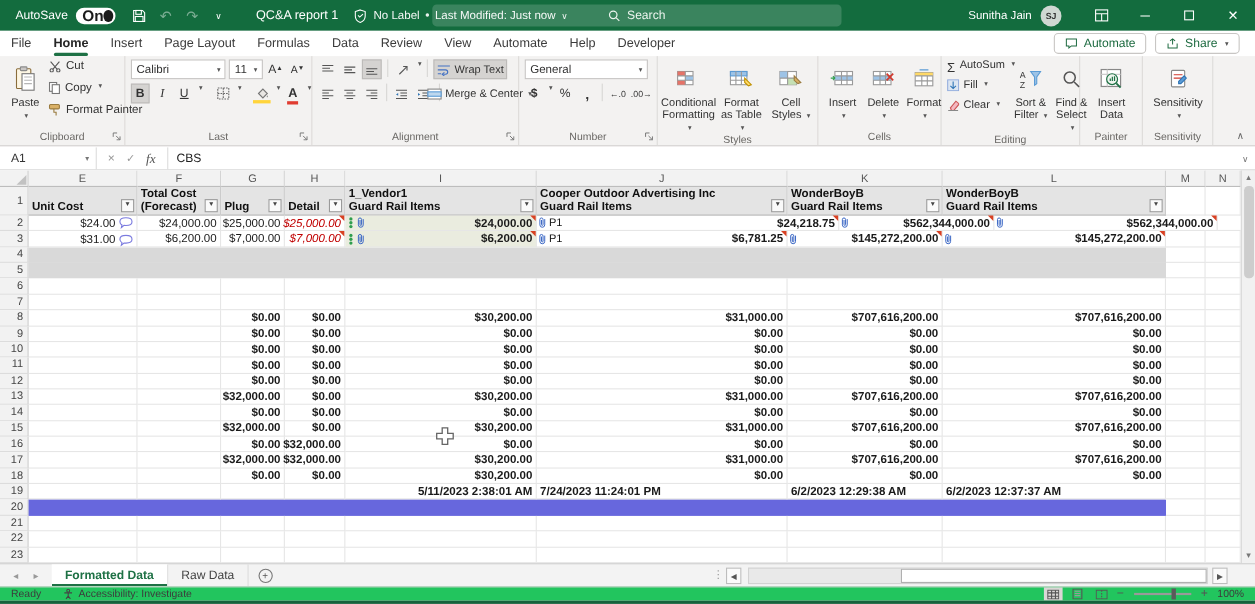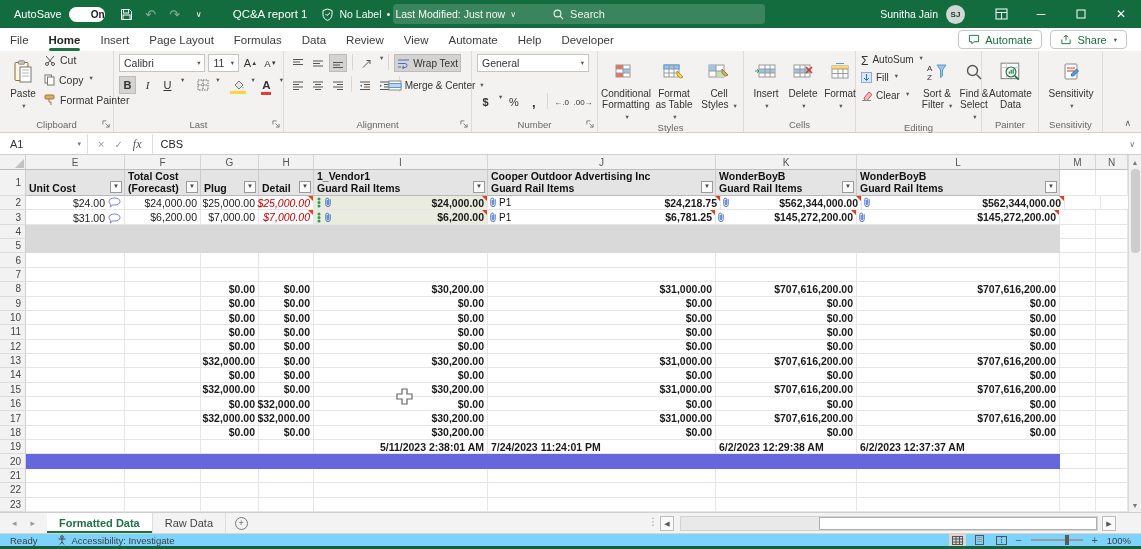--- a/index.html
+++ b/index.html
@@ -4,21 +4,21 @@
 <style>
   *{box-sizing:border-box;margin:0;padding:0}
   html,body{width:1141px;height:549px;overflow:hidden}
   body{font-family:"Liberation Sans",sans-serif;background:#fff;position:relative;font-size:11px}
   svg{display:block}
 
   
   .titlebar{position:absolute;top:0;left:0;right:0;height:28px;background:#136c3e;display:flex;align-items:center;color:#fff}
   .tb-left{display:flex;align-items:center;padding-left:14px;font-size:11px}
   .toggle{width:36px;height:15px;background:#fff;border-radius:8px;display:flex;align-items:center;padding:0 2px;margin:0 10px 0 7px;cursor:pointer}
-  .tg-txt{color:#1b1b1b;font-size:10px;font-weight:700;margin-left:20px}
+  .tg-txt{color:#1b1b1b;font-size:14px;font-weight:700;margin-left:4px}
   .tg-knob{width:11px;height:11px;border-radius:50%;background:#1b1b1b;margin-left:auto}
   .tb-ic{width:24px;height:24px;display:flex;align-items:center;justify-content:center;font-size:13px}
   .dim{opacity:.45}
   .tb-title{margin:0 8px 0 22px;font-size:11.5px;white-space:nowrap}
   .tb-meta{font-size:10.5px;opacity:.95;white-space:nowrap}
   .tb-dot{margin:0 5px;opacity:.9}
   .tb-car{font-size:8px;margin-left:5px;opacity:.9}
   .searchbox{position:absolute;left:393px;top:4px;width:372px;height:20px;background:rgba(255,255,255,.17);border-radius:4px;display:flex;align-items:center;justify-content:center;gap:6px;color:#ecf4ee;font-size:11px;cursor:text}
   .tb-right{position:absolute;right:0;top:0;height:28px;display:flex;align-items:center}
   .tb-user{font-size:10.5px;margin-right:8px}
@@ -103,21 +103,21 @@
   .stab{padding:0 12px;display:flex;align-items:center;border-right:1px solid #ddd;cursor:pointer;white-space:nowrap}
   .stab.active{background:#fff;color:#1e7145;font-weight:700;box-shadow:inset 0 -2px 0 #1e7145}
   .addsheet{width:30px;display:flex;align-items:center;justify-content:center;cursor:pointer}
   .plus-circle{width:13px;height:13px;border:1px solid #777;border-radius:50%;color:#555;font-size:9px;line-height:11px;text-align:center}
   .hs-split{position:absolute;left:648px;top:3px;color:#999;font-size:10px;cursor:col-resize}
   .hs-arrow{position:absolute;top:3px;width:14px;height:15px;border:1px solid #bdbdbd;background:#fafafa;color:#555;font-size:7px;display:flex;align-items:center;justify-content:center;cursor:pointer}
   .hs-track{position:absolute;left:680px;top:3px;width:418px;height:15px;background:#e9e9e9;border:1px solid #d2d2d2}
   .hs-thumb{position:absolute;left:138px;top:0;width:278px;height:13px;background:#fff;border:1px solid #b0b0b0;cursor:grab}
 
   
-  .statusbar{position:absolute;top:533px;left:0;right:0;height:13px;background:#7dd3fc;border-top:1px solid #d8d6d4;font-size:9.5px;color:#3c3c3c;display:flex;align-items:center}
+  .statusbar{position:absolute;top:533px;left:0;right:0;height:13px;background:#22c55e;border-top:1px solid #d8d6d4;font-size:9.5px;color:#3c3c3c;display:flex;align-items:center}
   .sb-item{display:flex;align-items:center;gap:4px;padding:0 10px;cursor:pointer}
   .sb-right{margin-left:auto;display:flex;align-items:center;gap:5px;padding-right:10px}
   .viewbox{width:17px;height:12px;display:flex;align-items:center;justify-content:center;cursor:pointer}
   .viewbox.activev{background:#d9d7d5}
   .zoomtrack{width:52px;height:2px;background:#9a9a9a;position:relative;margin:0 4px}
   .zoomthumb{position:absolute;left:34px;top:-4px;width:4px;height:10px;background:#5a5a5a;cursor:grab}
   .zoompct{min-width:28px;text-align:right}
   .greenline{position:absolute;left:0;top:546px;right:0;height:3px;background:#17613c}
 
   .cursor-plus{position:absolute;left:396px;top:388px;z-index:40;pointer-events:none}
@@ -415,21 +415,21 @@
         <span class="launcher">
           <svg width="8" height="8" viewBox="0 0 9 9">
             <path d="M1 1v4M1 1h4" stroke="#777" fill="none"></path>
             <path d="M4 4l4 4M8 4.5V8H4.5" stroke="#777" fill="none"></path>
           </svg>
         </span>
       </div>
   </div>
 
   <div class="rgroup" style="width:126px">
-    <div class="rg-body" style="flex-direction:column;gap:18px">
+    <div class="rg-body" style="flex-direction:column;gap:1px">
       <span class="frow">
           <span class="ddselect" style="width:112px">
             <span>General</span>
             <span class="car" style="margin-left:auto">▾</span>
           </span>
         </span>
       <span class="frow">
         <span class="fbtn" style="font-weight:700">$</span>
           <span class="car">▾</span>
         <span class="fbtn">%</span>
@@ -593,21 +593,21 @@
       <span class="bigbtn" style="width:48px">
         <span class="bic">
             <svg width="22" height="20" viewBox="0 0 20 18">
               <rect x="1" y="1" width="16" height="14" fill="#fff" stroke="#888"></rect>
               <path d="M1 5h16M6 1v14" stroke="#ccc"></path>
               <circle cx="10" cy="9" r="4.5" fill="#eef5ee" stroke="#1e7145"></circle>
               <path d="M8.5 10.5v-2M10.2 10.5V7M12 10.5v-4" stroke="#1e7145"></path>
               <path d="M13.5 12.5l3.5 3.5" stroke="#1e7145" stroke-width="1.5"></path>
             </svg>
           </span>
-        <span>Automate Data</span>
+        <span>Insert Data</span>
       </span>
     </div>
     <div class="rg-foot">
         <span>Painter</span>
       </div>
   </div>
 
   <div class="rgroup" style="width:64px">
     <div class="rg-body" style="justify-content:center">
       <span class="bigbtn" style="width:56px">
@@ -737,21 +737,21 @@
           </svg>
         </span>
         <span class="cv b">$24,000.00</span>
         <span class="ovf">
           <svg class="clip-ic" width="8" height="11" viewBox="0 0 8 11">
             <path d="M6.2 2.2v5.2a2.2 2.2 0 0 1-4.4 0V2.6a1.45 1.45 0 0 1 2.9 0v4.6a.7.7 0 0 1-1.4 0V3" fill="none" stroke="#3a66c4" stroke-width="0.9"></path>
           </svg>
           <span class="p1">P1</span>
         </span>
       </div>
-      <div class="g-cell ar" style="width: 233px;">
+      <div class="g-cell ar" style="width: 275px;">
         <span class="note"></span>
         <span class="cv b">$24,218.75</span>
         <span class="ovf">
           <svg class="clip-ic" width="8" height="11" viewBox="0 0 8 11">
             <path d="M6.2 2.2v5.2a2.2 2.2 0 0 1-4.4 0V2.6a1.45 1.45 0 0 1 2.9 0v4.6a.7.7 0 0 1-1.4 0V3" fill="none" stroke="#3a66c4" stroke-width="0.9"></path>
           </svg>
         </span>
       </div>
       <div class="g-cell ar" style="width: 141px;">
         <span class="note"></span>

